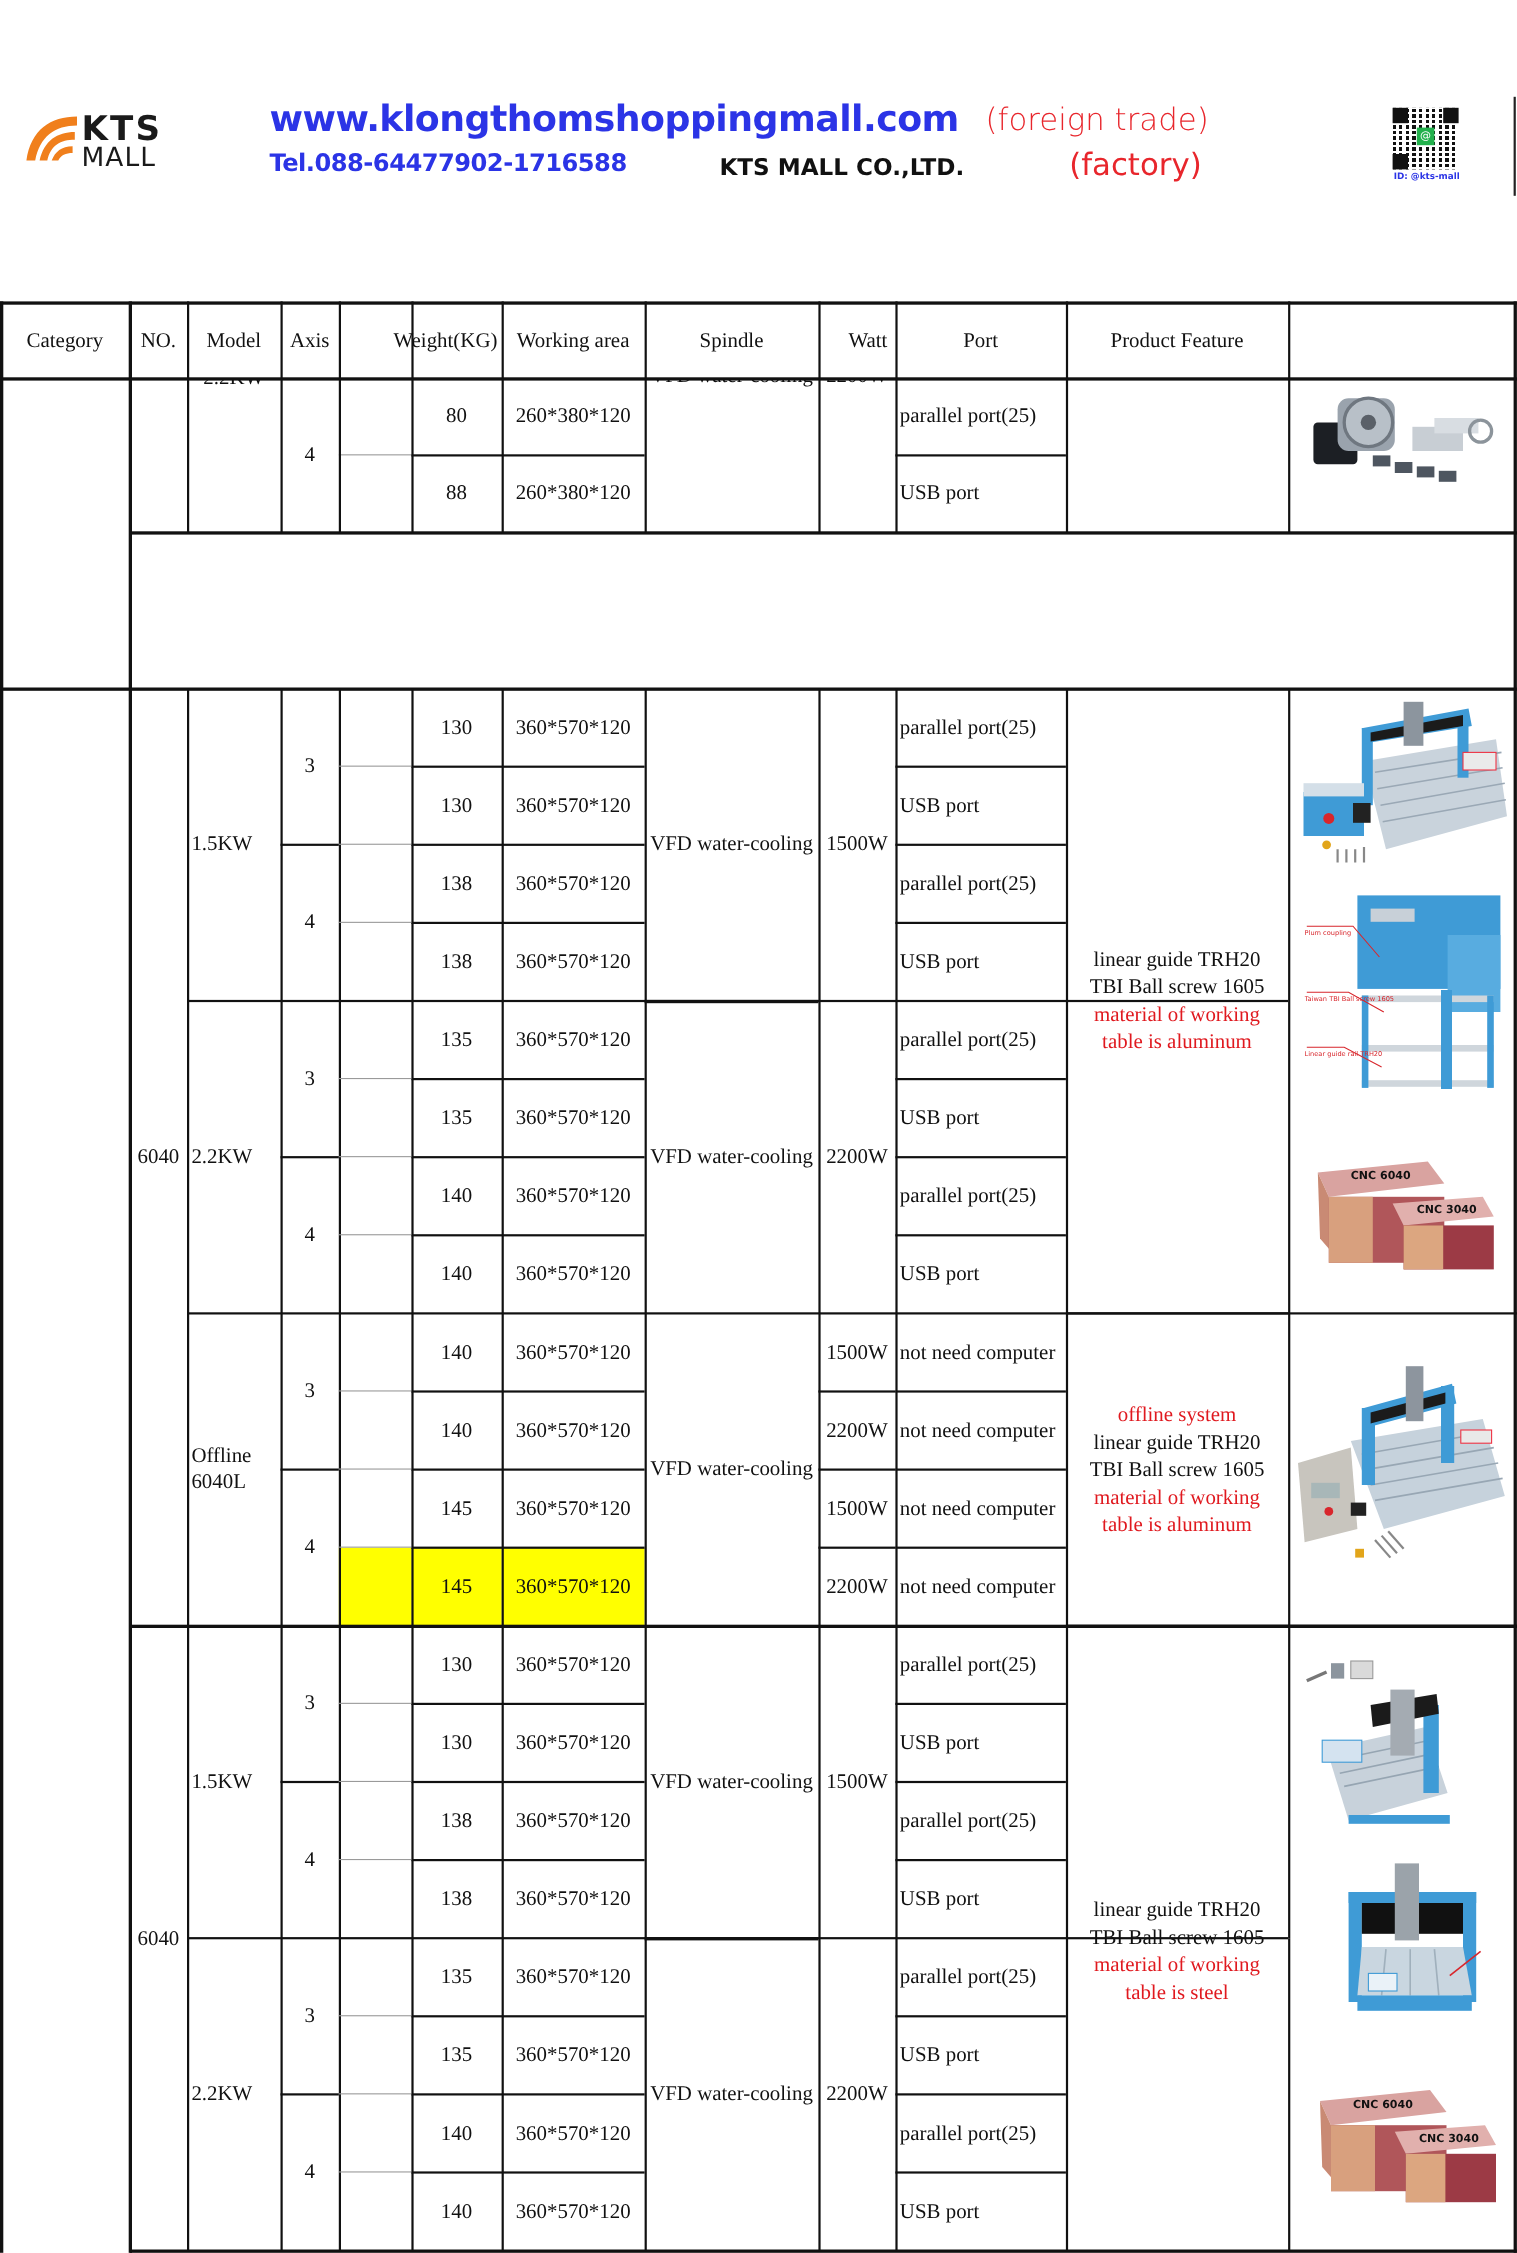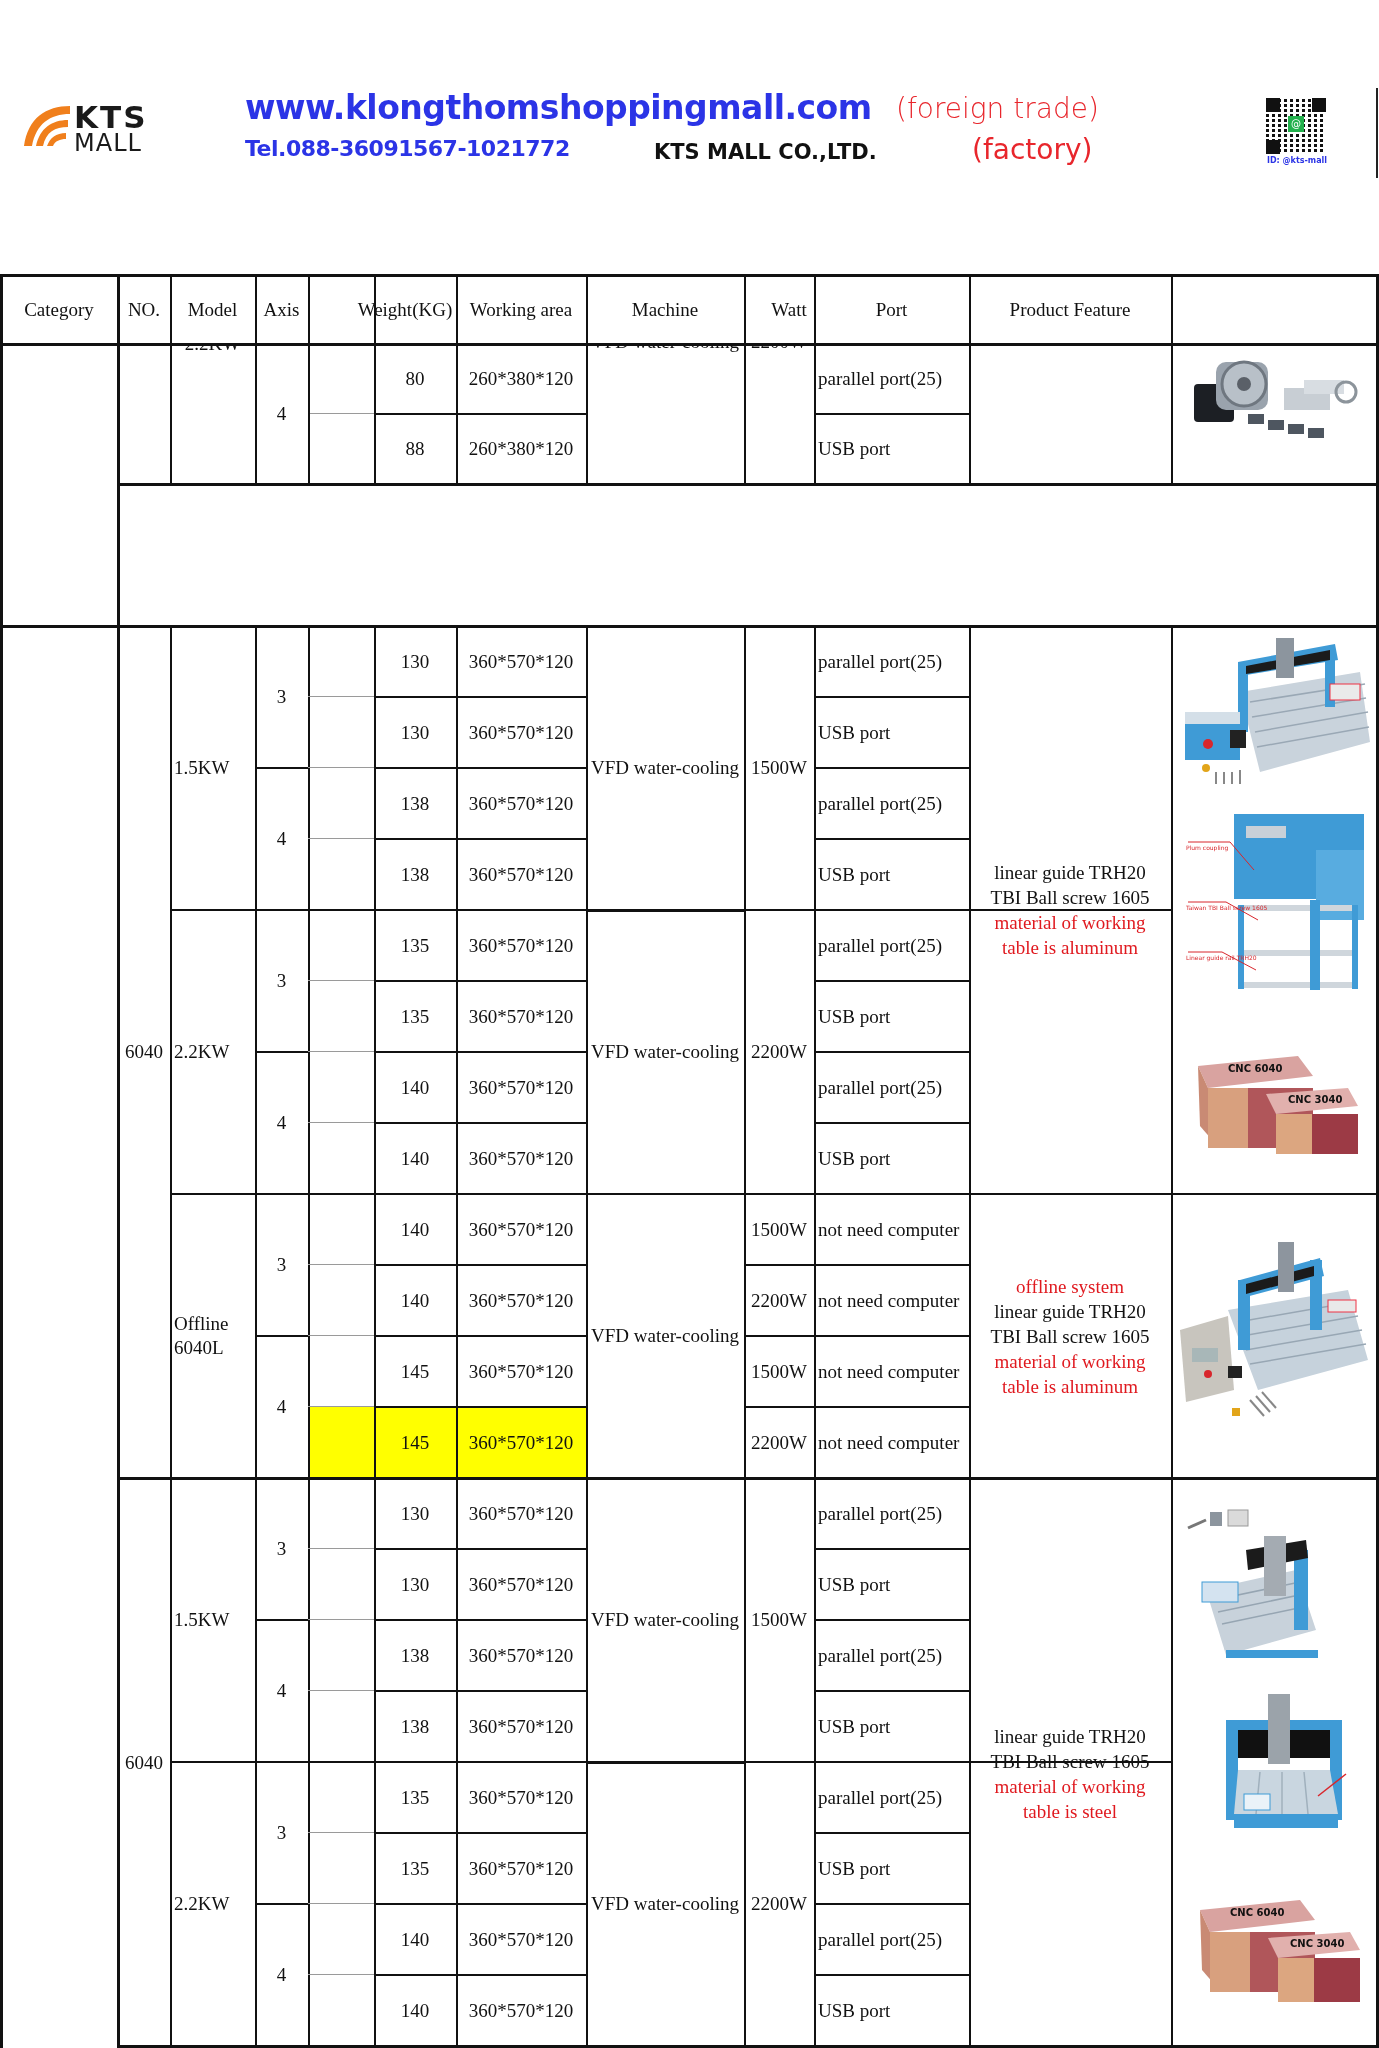--- a/index.html
+++ b/index.html
@@ -46,21 +46,21 @@
 <div class="abs logo">
   <svg width="50" height="56" viewBox="0 0 50 56" style="position:absolute;left:0;top:2px">
     <path d="M48 4 C24 4 6 16 2 44 L10 44 C14 22 28 12 48 12 Z" fill="#f07f1c"></path>
     <path d="M46 18 C30 18 18 26 14 44 L21 44 C24 30 33 25 46 25 Z" fill="#f07f1c"></path>
     <path d="M44 31 C34 31 28 36 25 44 L31 44 C33 39 38 37 44 37 Z" fill="#f07f1c"></path>
   </svg>
   <span class="logo-text logo-kts">KTS</span>
   <span class="logo-text logo-mall">MALL</span>
 </div>
 <div class="abs url">www.klongthomshoppingmall.com</div>
-<div class="abs tel">Tel.088-36091567-1021772</div>
+<div class="abs tel">Tel.088-64477902-1716588</div>
 <div class="abs company">KTS MALL CO.,LTD.</div>
 <div class="abs foreign">(foreign trade)</div>
 <div class="abs factory">(factory)</div>
 <div class="abs qr">
   <div class="qr-inner"></div>
   <div class="qr-at">@</div>
 </div>
 <div class="abs qr-id">ID: @kts-mall</div>
 <div class="abs right-bar"></div>
 
@@ -68,21 +68,21 @@
 
   <div class="cell hd" style="left:0;top:275px;width:118px;height:69px">Category</div>
   <div class="cell hd" style="left:118px;top:275px;width:52px;height:69px">NO.</div>
   <div class="cell hd" style="left:170px;top:275px;width:85px;height:69px">Model</div>
   <div class="cell hd" style="left:255px;top:275px;width:53px;height:69px">Axis</div>
   <div class="cell hd" style="left:364px;top:275px;width:82px;height:69px;">
     <span>Weight</span>
     <span>(KG)</span>
   </div>
   <div class="cell hd" style="left:456px;top:275px;width:130px;height:69px">Working area</div>
-  <div class="cell hd" style="left:586px;top:275px;width:158px;height:69px">Machine</div>
+  <div class="cell hd" style="left:586px;top:275px;width:158px;height:69px">Spindle</div>
   <div class="cell hd" style="left:744px;top:275px;width:90px;height:69px">Watt</div>
   <div class="cell hd" style="left:814px;top:275px;width:155px;height:69px">Port</div>
   <div class="cell hd" style="left:969px;top:275px;width:202px;height:69px">Product Feature</div>
 
   <div class="cell clip" style="left:170px;top:344px;width:85px;height:14px">
     <span style="margin-top:-12px">2.2KW</span>
   </div>
   <div class="cell clip" style="left:586px;top:344px;width:158px;height:10px">
     <span style="margin-top:-14px">VFD water-cooling</span>
   </div>

